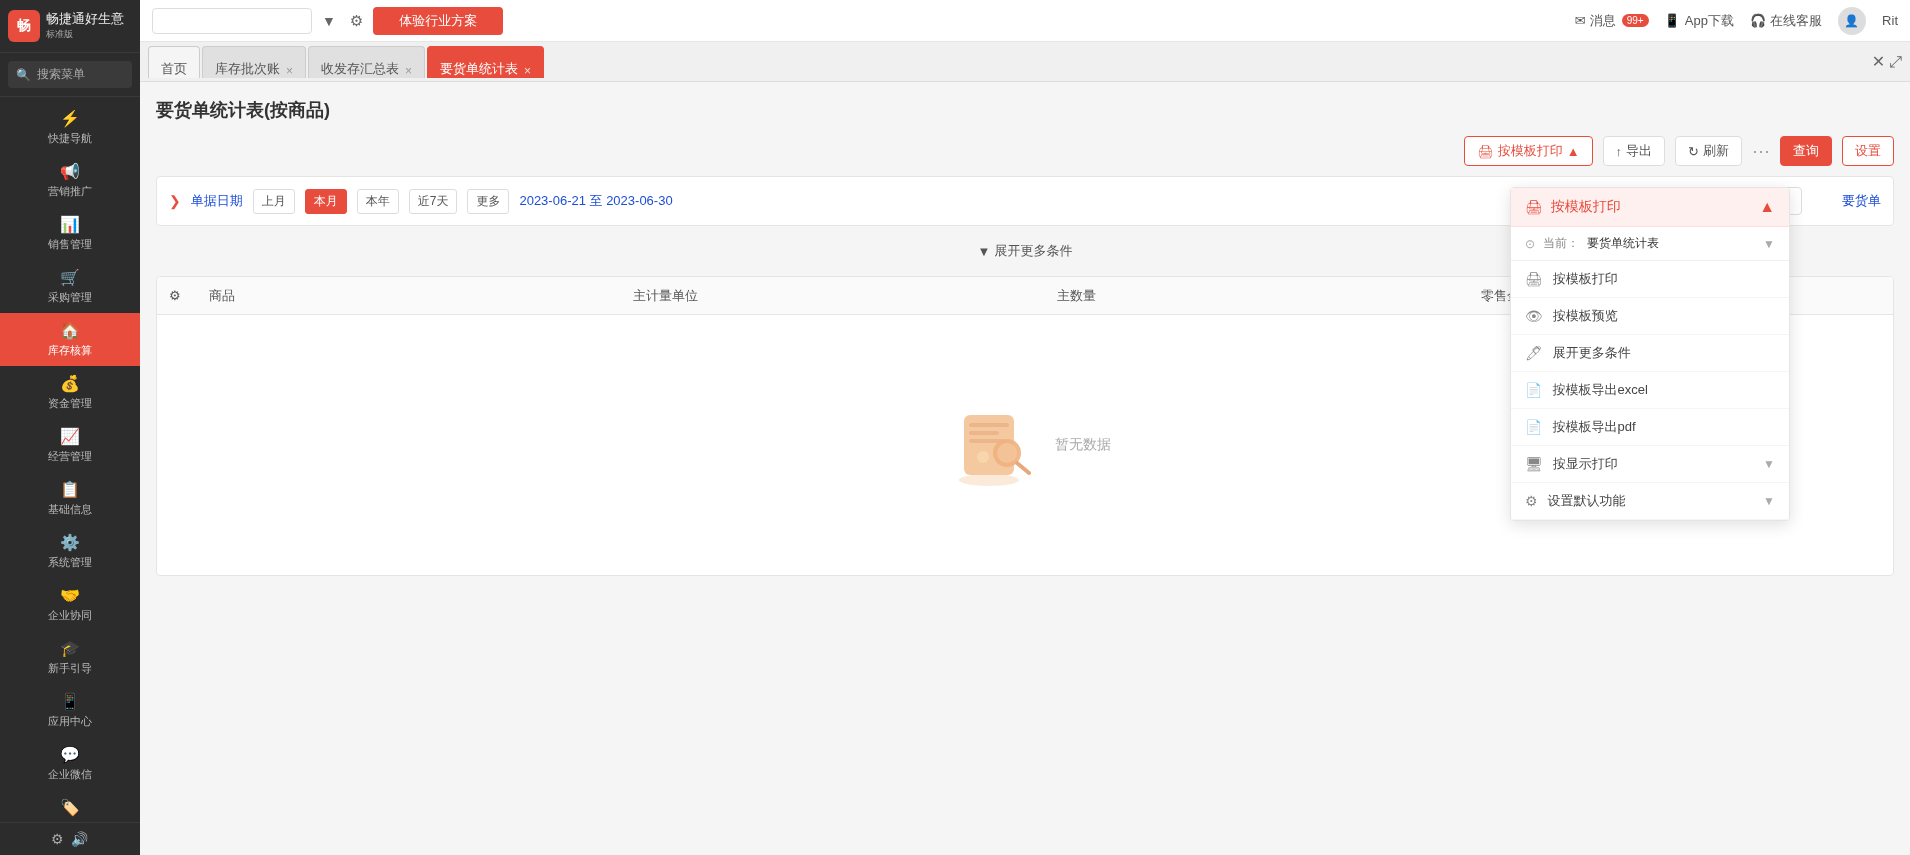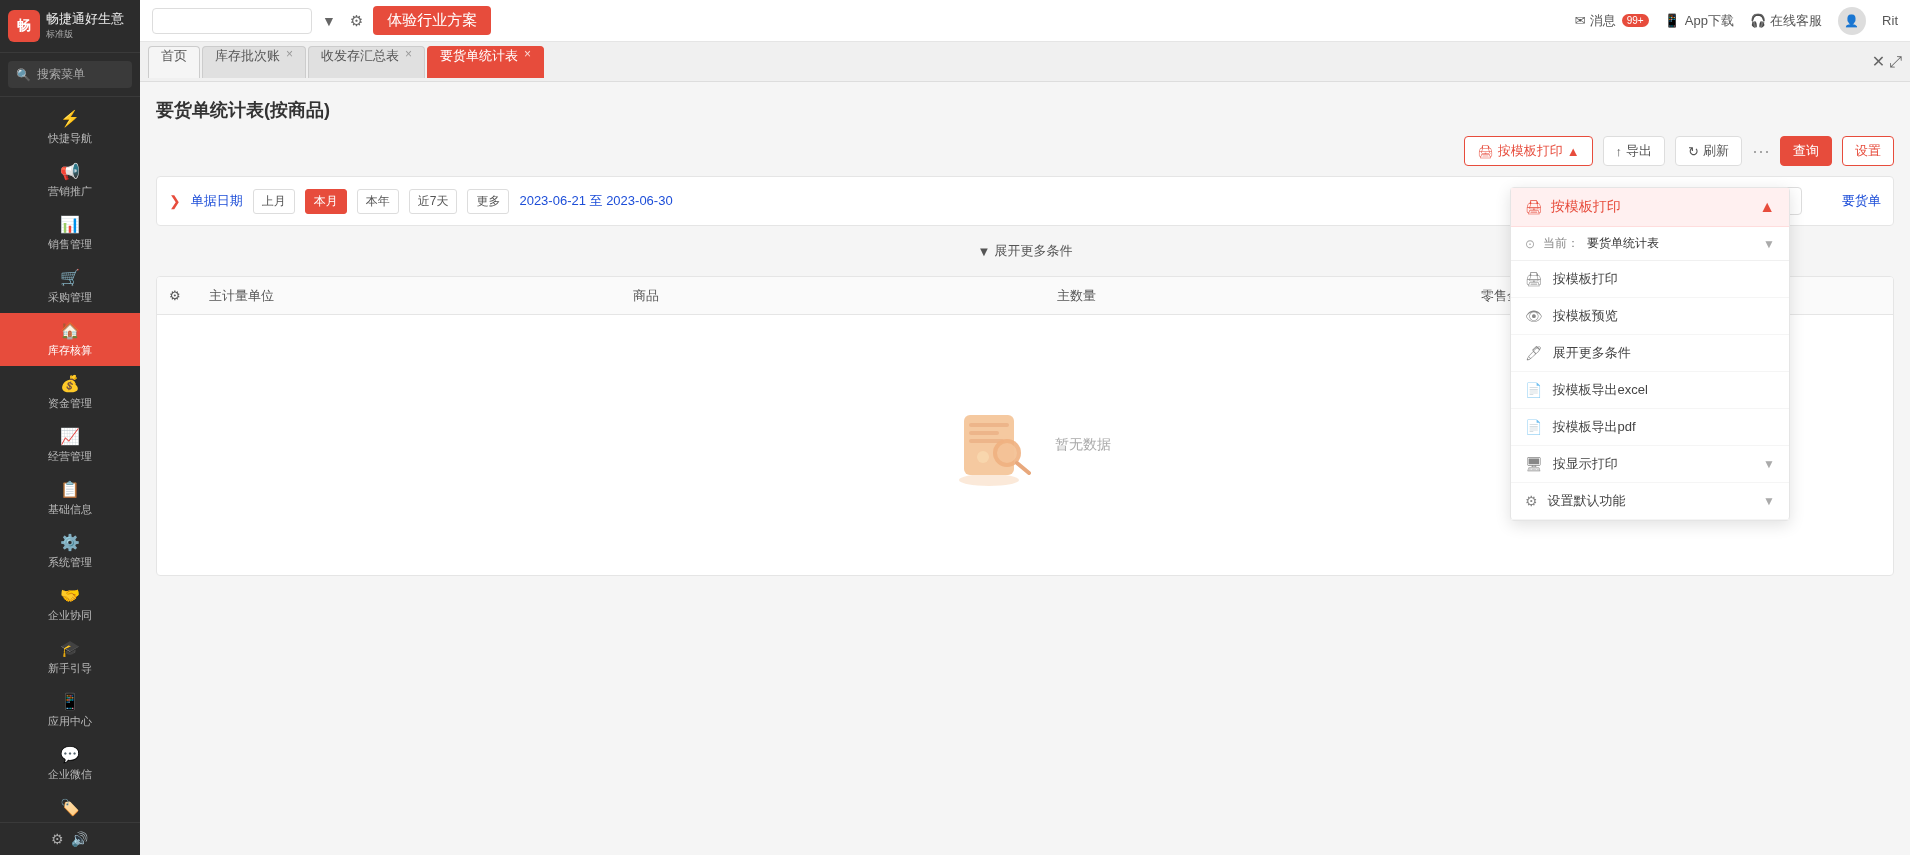--- a/index.html
+++ b/index.html
@@ -124,24 +124,24 @@
       border: none;
       color: #666;
       cursor: pointer;
       font-size: 15px;
       margin-left: 4px;
     }
     .topbar-trial-btn {
       background: #e74c3c;
       color: white;
       border: none;
-      padding: 5px 14px;
-      border-radius: 4px;
-      cursor: pointer;
-      font-size: 15px;
+      padding: 5px 26px;
+      border-radius: 4px;
+      cursor: pointer;
+      font-size: 13px;
     }
     .topbar-spacer { flex: 1; }
     .topbar-right { display: flex; align-items: center; gap: 16px; color: #555; font-size: 13px; }
     .topbar-badge {
       background: #e74c3c;
       color: white;
       border-radius: 10px;
       font-size: 10px;
       padding: 1px 5px;
       margin-left: 2px;
@@ -167,21 +167,21 @@
       display: flex;
       align-items: center;
       padding: 0 8px;
       gap: 2px;
       position: relative;
     }
     .tab {
       height: 32px;
       padding: 0 12px;
       display: flex;
-      align-items: flex-start;
+      align-items: flex-end;
       gap: 6px;
       border-radius: 4px 4px 0 0;
       cursor: pointer;
       font-size: 13px;
       color: #555;
       background: #e0e0e0;
       border: 1px solid #ccc;
       border-bottom: none;
     }
     .tab.home { background: #f5f5f5; }
@@ -588,22 +588,22 @@
     <div class="more-filter-row">
       <button class="more-filter-btn">
         <span>▼</span>
         <span>展开更多条件</span>
       </button>
     </div>
 
     <div class="data-table">
       <div class="table-header">
         <div class="th-cell small">⚙</div>
+        <div class="th-cell">商品</div>
         <div class="th-cell">主计量单位</div>
-        <div class="th-cell">商品</div>
         <div class="th-cell">主数量</div>
         <div class="th-cell">零售金额</div>
       </div>
 
       <div class="empty-state">
         <div class="empty-icon">
           <svg viewBox="0 0 100 100" xmlns="http://www.w3.org/2000/svg">
 
             <ellipse cx="50" cy="85" rx="30" ry="6" fill="#f5c9a0" opacity="0.4"></ellipse>
             <rect x="25" y="20" width="50" height="60" rx="6" fill="#f5c9a0"></rect>

